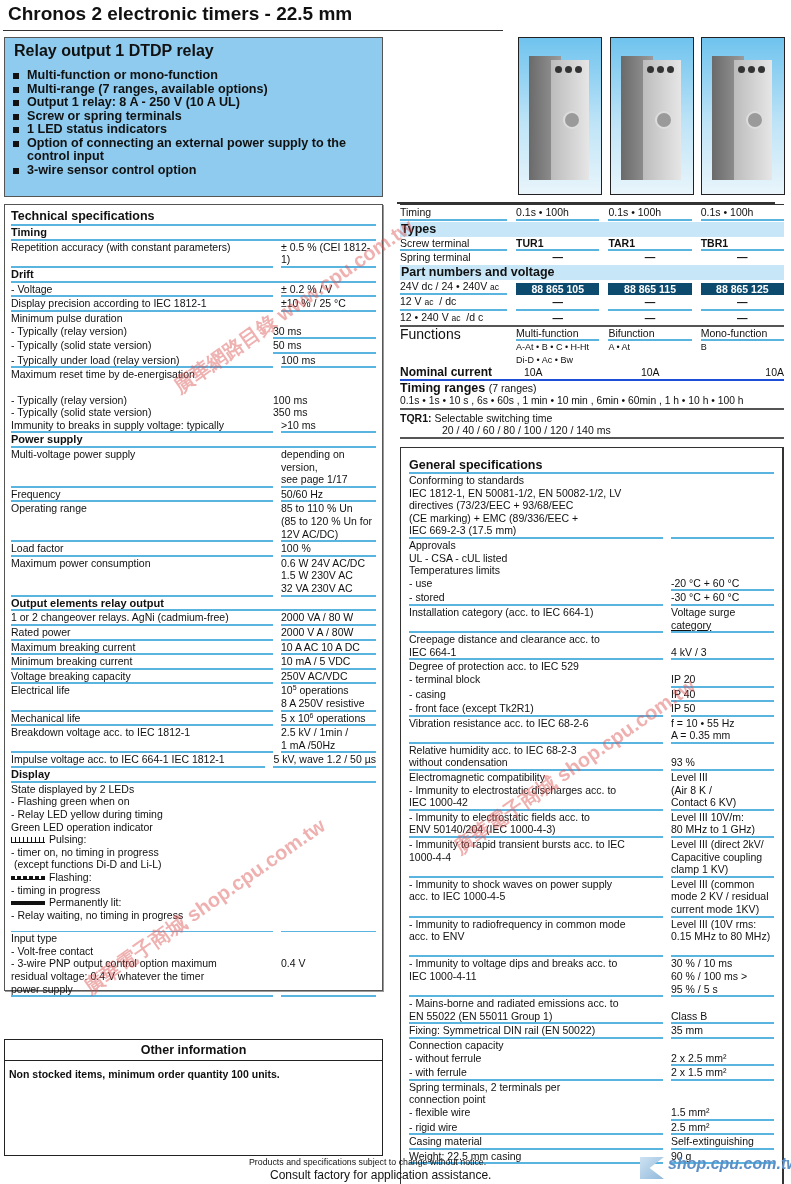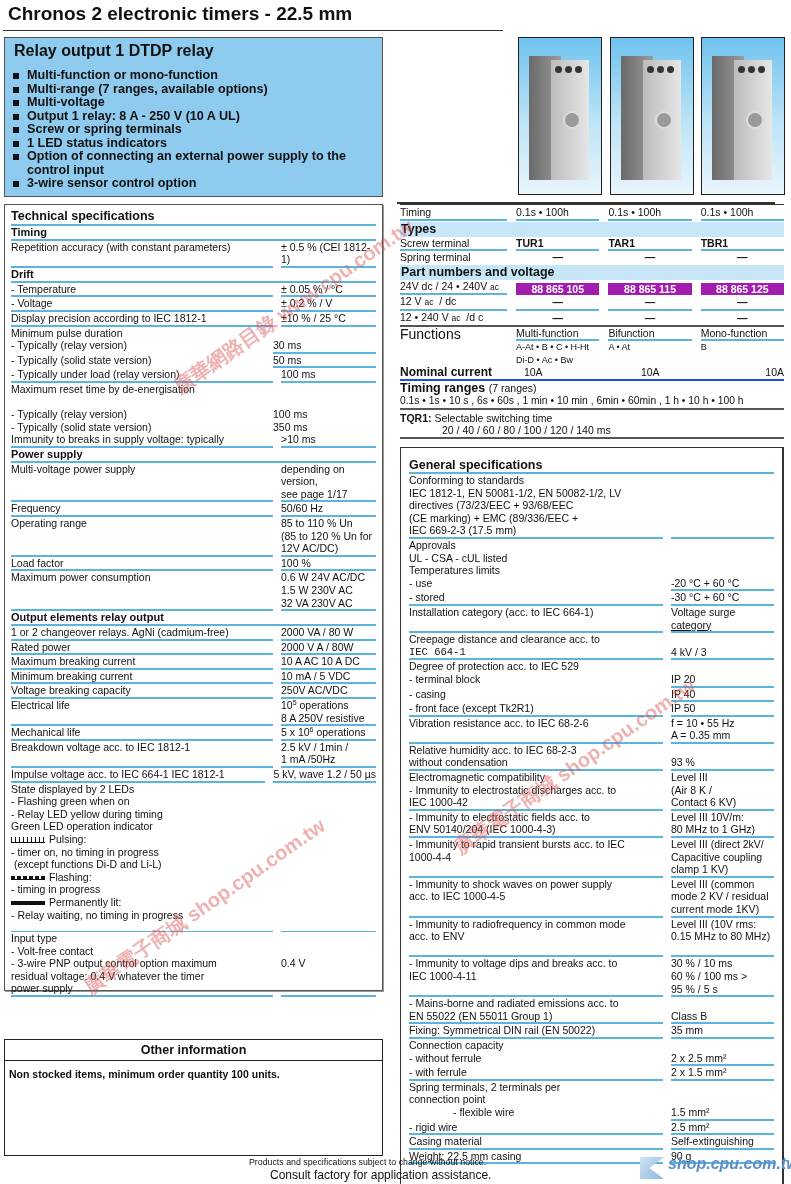--- a/index.html
+++ b/index.html
@@ -39,21 +39,21 @@
   #other .bd { font-size: 10.5px; font-weight: bold; padding: 7px 4px; }
 
   
   #rt { left: 400px; top: 204px; width: 384px; }
   .rrow { display: flex; align-items: flex-end; }
   .rc0 { width: 117px; }
   .rc { width: 91px; margin-left: 9px; }
   .band { background: #c7e6f7; font-weight: bold; font-size: 12.5px; line-height: 15px; padding-left: 1px; margin-top: 1px; }
   .bl { border-bottom: 2px solid #5ab4e0; }
   .dash { text-align: center; font-weight: bold; }
-  .pn { background: #a21caf; color: #fff; font-weight: bold; text-align: center; }
+  .pn { background: #0c4a6e; color: #fff; font-weight: bold; text-align: center; }
   .ac { font-size: 8.5px; }
 
   #ranges { left: 400px; top: 381px; width: 384px; }
   #ranges .t { font-size: 12.5px; font-weight: bold; line-height: 14px; }
   #ranges .t span { font-size: 10.5px; font-weight: normal; }
 
   #gen { left: 400px; top: 447px; width: 384px; height: 858px; border: 1px solid #333; border-right: 2px solid #333; padding: 10px 8px 0 8px; }
   #gen h3 { font-size: 12.5px; font-weight: bold; line-height: 14px; border-bottom: 2px solid #5ab4e0; }
   .grow { display: flex; }
   .grow .l { width: 254px; margin-right: 8px; }
@@ -73,21 +73,20 @@
 <body>
 
 <div id="title" class="abs">Chronos 2 electronic timers - 22.5 mm</div>
 <div id="title-rule" class="abs"></div>
 
 <div id="hero" class="abs">
   <h2>Relay output  1 DTDP relay</h2>
   <ul>
     <li>Multi-function or mono-function</li>
     <li>Multi-range (7 ranges, available options)</li>
-    <li>Multi-voltage</li>
     <li>Output 1 relay: 8 A - 250 V (10 A UL)</li>
     <li>Screw or spring terminals</li>
     <li>1 LED status indicators</li>
     <li>Option of connecting an external power supply to the control input</li>
     <li>3-wire sensor control option</li>
   </ul>
 </div>
 
 <div class="abs photos">
   <div class="photo" style="left:0">
@@ -125,24 +124,20 @@
 
 <div id="tech" class="abs">
   <h3>Technical specifications</h3>
   <div class="sec">Timing</div>
   <div class="row ul">
     <div class="l">Repetition accuracy (with constant parameters)</div>
     <div class="r">± 0.5 % (CEI 1812-1)</div>
   </div>
   <div class="sec">Drift</div>
   <div class="row ul">
-      <div class="l">- Temperature</div>
-      <div class="r">± 0.05 % / °C</div>
-    </div>
-  <div class="row ul">
       <div class="l">- Voltage</div>
       <div class="r">± 0.2 % / V</div>
     </div>
   <div class="row ul">
       <div class="l">Display precision according to IEC 1812-1</div>
       <div class="r">±10 % / 25 °C</div>
     </div>
   <div class="row">
       <div class="l">Minimum pulse duration</div>
       <div class="r"></div>
@@ -247,20 +242,21 @@
     <div class="r">
         <div>2.5 kV / 1min /</div>
         <div>1 mA /50Hz</div>
       </div>
   </div>
   <div class="row ul">
       <div class="l">Impulse voltage acc. to IEC 664-1 IEC 1812-1</div>
       <div class="r" style="white-space:nowrap">5 kV, wave 1.2 / 50 µs</div>
     </div>
 
+  <div class="sec">Display</div>
   <div>
     <div>State displayed by 2 LEDs</div>
     <div>- Flashing green when on</div>
     <div>- Relay LED yellow during timing</div>
     <div>Green LED operation indicator</div>
     <div><span class="led" style="background:repeating-linear-gradient(90deg,#111 0 1px,transparent 1px 4px);height:6px;border-bottom:1px solid #111"></span><span>Pulsing:</span></div>
     <div>- timer on, no timing in progress</div>
     <div style="white-space:pre"> (except functions Di-D and Li-L)</div>
     <div><span class="led" style="background:repeating-linear-gradient(90deg,#111 0 4px,transparent 4px 6px);height:4px;border-bottom:1px solid #111"></span><span>Flashing:</span></div>
     <div>- timing in progress</div>
@@ -417,21 +413,21 @@
           <div style="min-height: 12.6px;"></div>
         </div>
         <div class="r">
           <div style="min-height: 12.6px;">Voltage surge</div>
           <div style="min-height: 12.6px; text-decoration: underline;">category</div>
         </div>
       </div>
       <div class="grow ul">
         <div class="l">
           <div style="min-height: 12.6px;">Creepage distance and clearance acc. to</div>
-          <div style="min-height: 12.6px; font-family: Liberation Mono, monospace;">IEC 664-1</div>
+          <div style="min-height: 12.6px;">IEC 664-1</div>
         </div>
         <div class="r">
           <div style="min-height: 12.6px;"></div>
           <div style="min-height: 12.6px;">4 kV / 3</div>
         </div>
       </div>
       <div class="grow rul">
         <div class="l">
           <div style="min-height: 12.6px;">Degree of protection acc. to IEC 529</div>
           <div style="min-height: 12.6px;">- terminal block</div>
@@ -580,21 +576,21 @@
           <div style="min-height: 12.6px;">- with ferrule</div>
         </div>
         <div class="r">
           <div style="min-height: 12.6px;">2 x 1.5 mm²</div>
         </div>
       </div>
       <div class="grow rul">
         <div class="l">
           <div style="min-height: 12.6px;">Spring terminals, 2 terminals per</div>
           <div style="min-height: 12.6px;">connection point</div>
-          <div style="min-height: 12.6px; margin-left: 44px;">- flexible wire</div>
+          <div style="min-height: 12.6px;">- flexible wire</div>
         </div>
         <div class="r">
           <div style="min-height: 12.6px;"></div>
           <div style="min-height: 12.6px;"></div>
           <div style="min-height: 12.6px;">1.5 mm²</div>
         </div>
       </div>
       <div class="grow ul">
         <div class="l">
           <div style="min-height: 12.6px;">- rigid wire</div>

